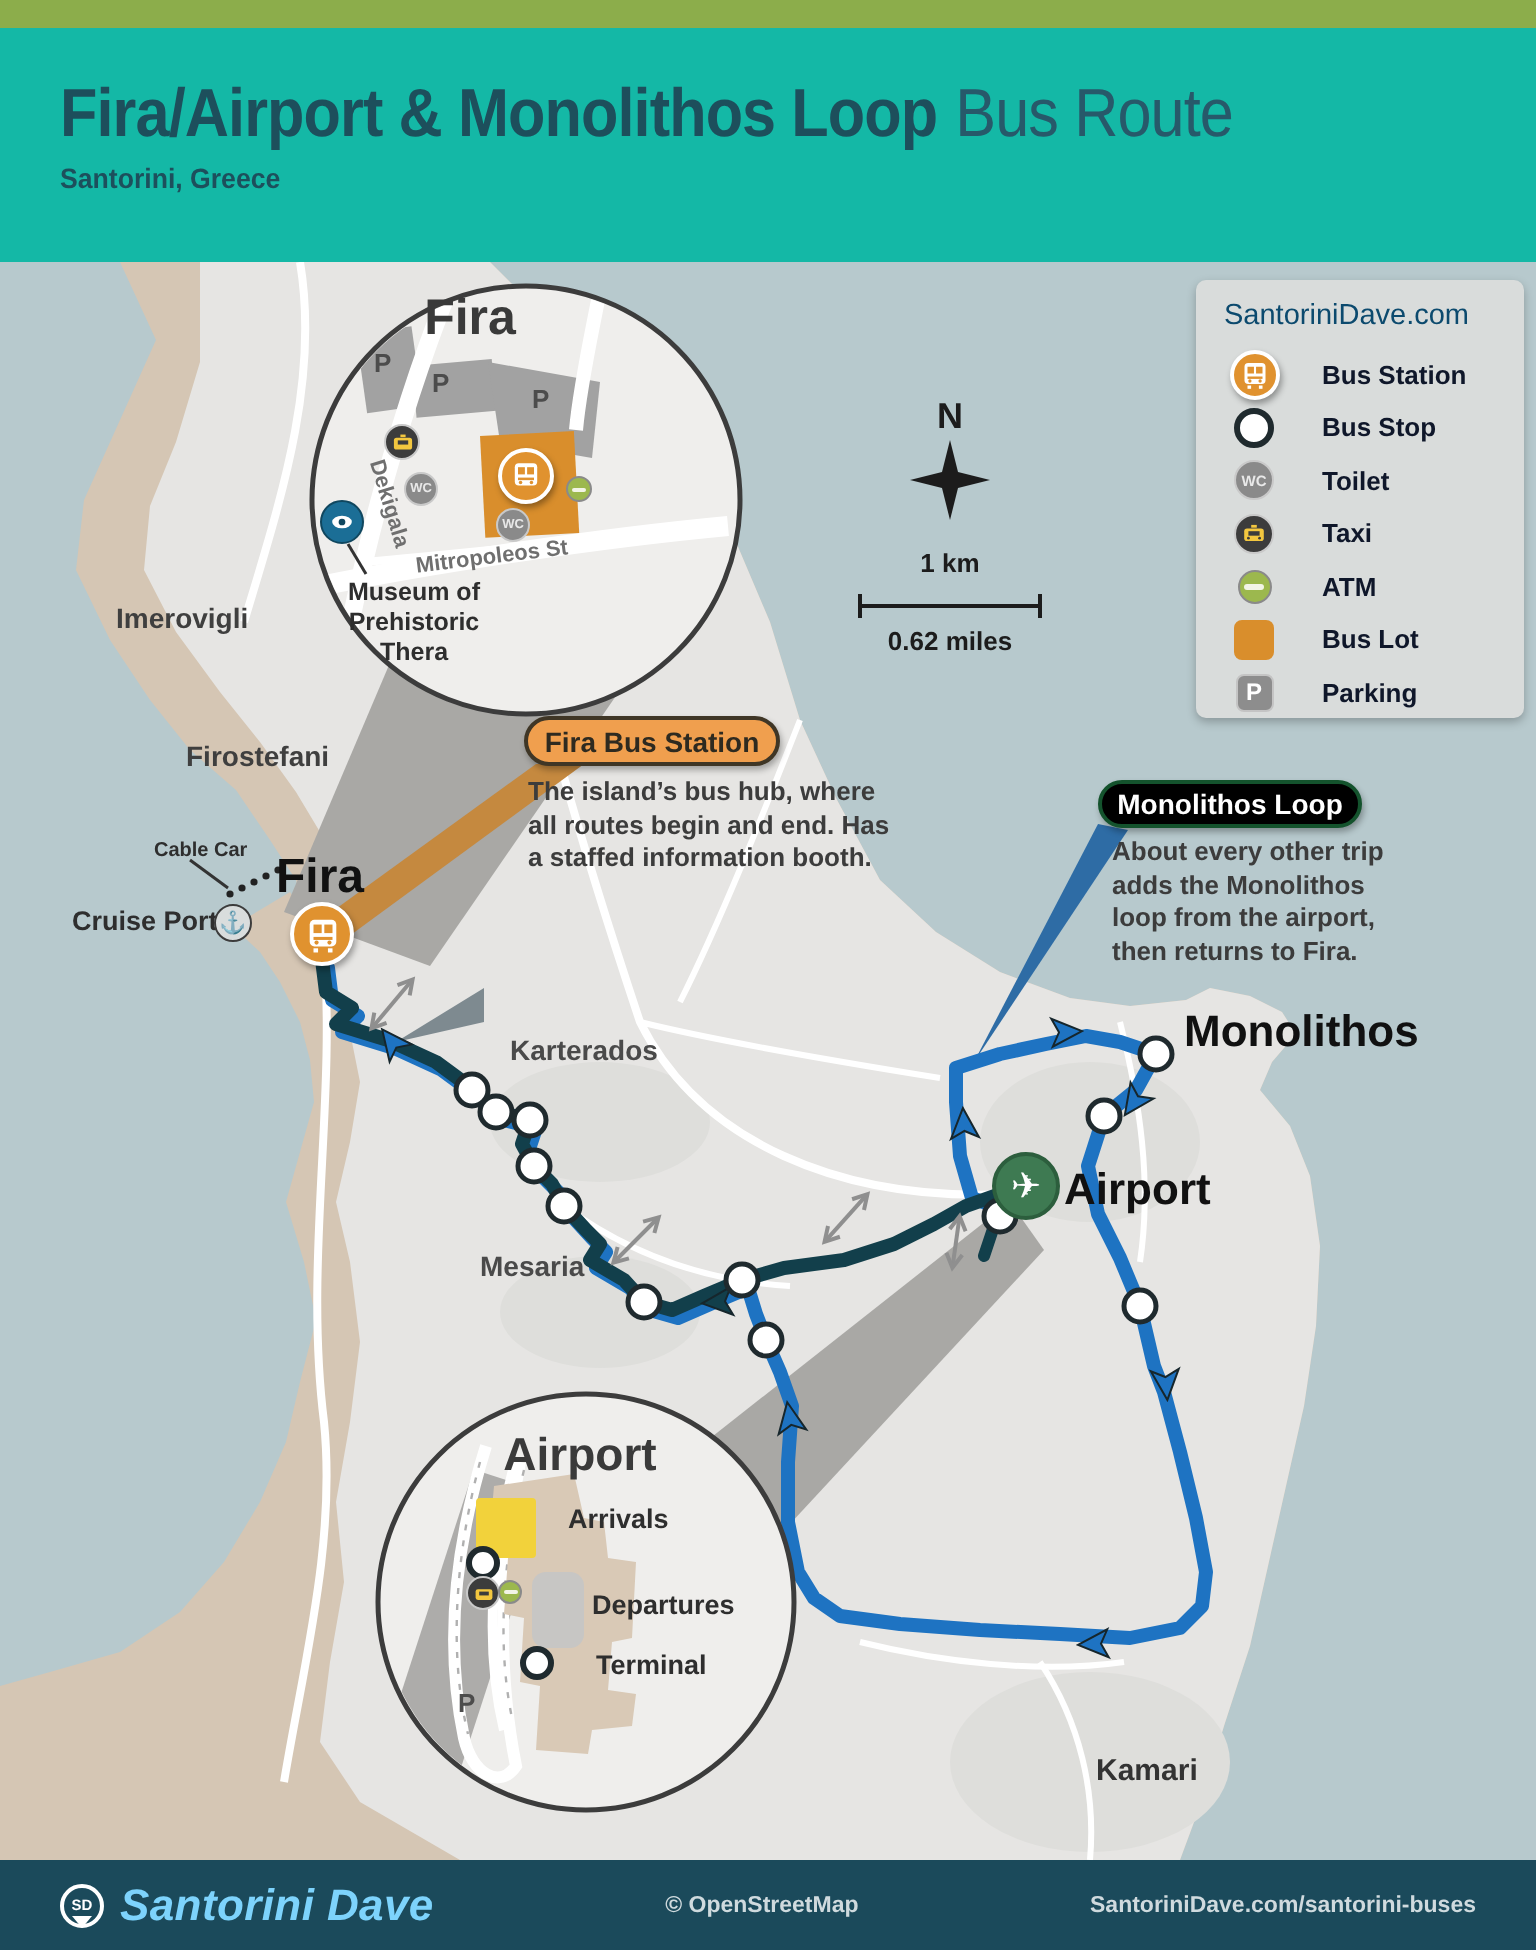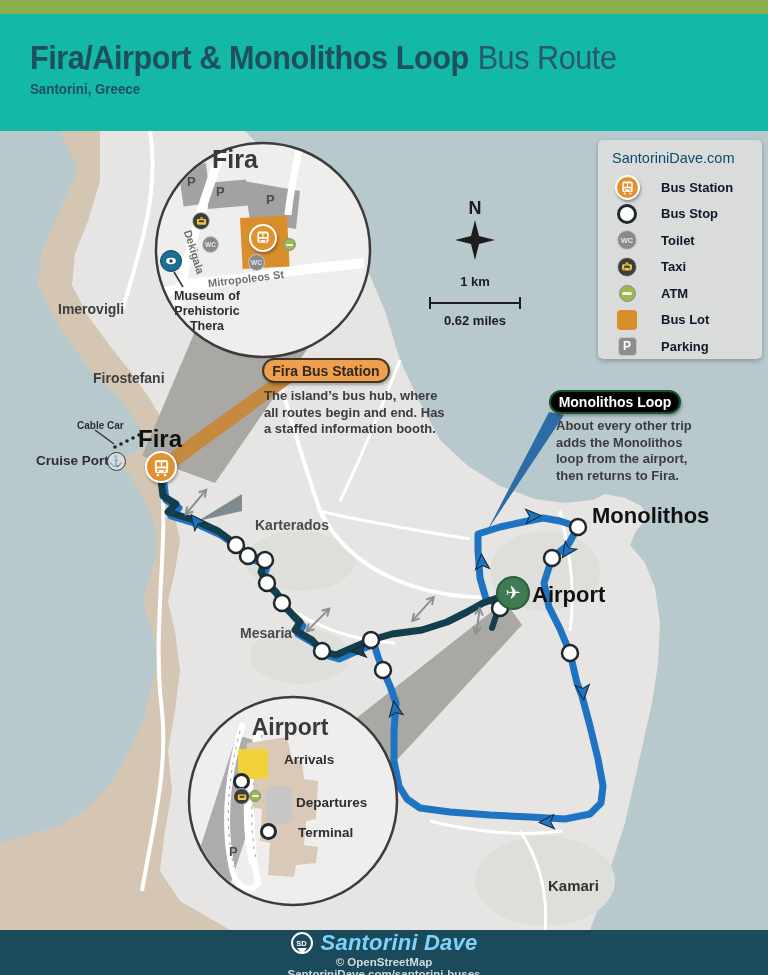--- a/index.html
+++ b/index.html
@@ -36,21 +36,21 @@
   .ic-wc { background:#8a8a8a; border:1.5px solid #c9c9c9; color:#e8e8e8; font-weight:bold; }
   .ic-taxi { background:#3c3c3c; border:1.5px solid #c9c9c9; }
   .ic-atm { background:#9cb84e; border:1.5px solid #8a8a8a; position:relative; }
   .ic-atm::after { content:""; position:absolute; left:15%; right:15%; top:42%; height:18%; background:#f2f4e6; border-radius:2px; }
   .sq-icon { border-radius:4px; }
   .ic-buslot { background:#d98e2c; }
   .ic-parking { background:#8d8d8d; border:1.5px solid #c4c4c4; color:#fff; font-weight:bold; display:flex; align-items:center; justify-content:center; }
 
   .abs { position:absolute; }
 
-  .footer { height:45px; background:#1b4a5b; display:flex; align-items:center; justify-content:space-between; padding:0 30px;flex-direction:column; }
+  .footer { height:45px; background:#1b4a5b; display:flex; align-items:center; justify-content:space-between; padding:0 30px; }
   .brand { display:flex; align-items:center; gap:8px; }
   .brand-pin { width:22px; height:22px; border-radius:50%; background:#1b4a5b; border:2.5px solid #fff; color:#fff; font-size:7.5px; font-weight:bold; display:flex; align-items:center; justify-content:center; position:relative; }
   .brand-pin::after { content:""; position:absolute; left:50%; bottom:-7px; transform:translateX(-50%); border:5px solid transparent; border-top:6px solid #fff; }
   .brand-name { color:#7dd3fc; font-size:22px; font-weight:bold; letter-spacing:.2px;font-style:italic; }
   .footer-small { color:#cfdade; font-size:11.5px; font-weight:bold; }
 </style>
 </head>
 <body>
 
 <div class="page">

